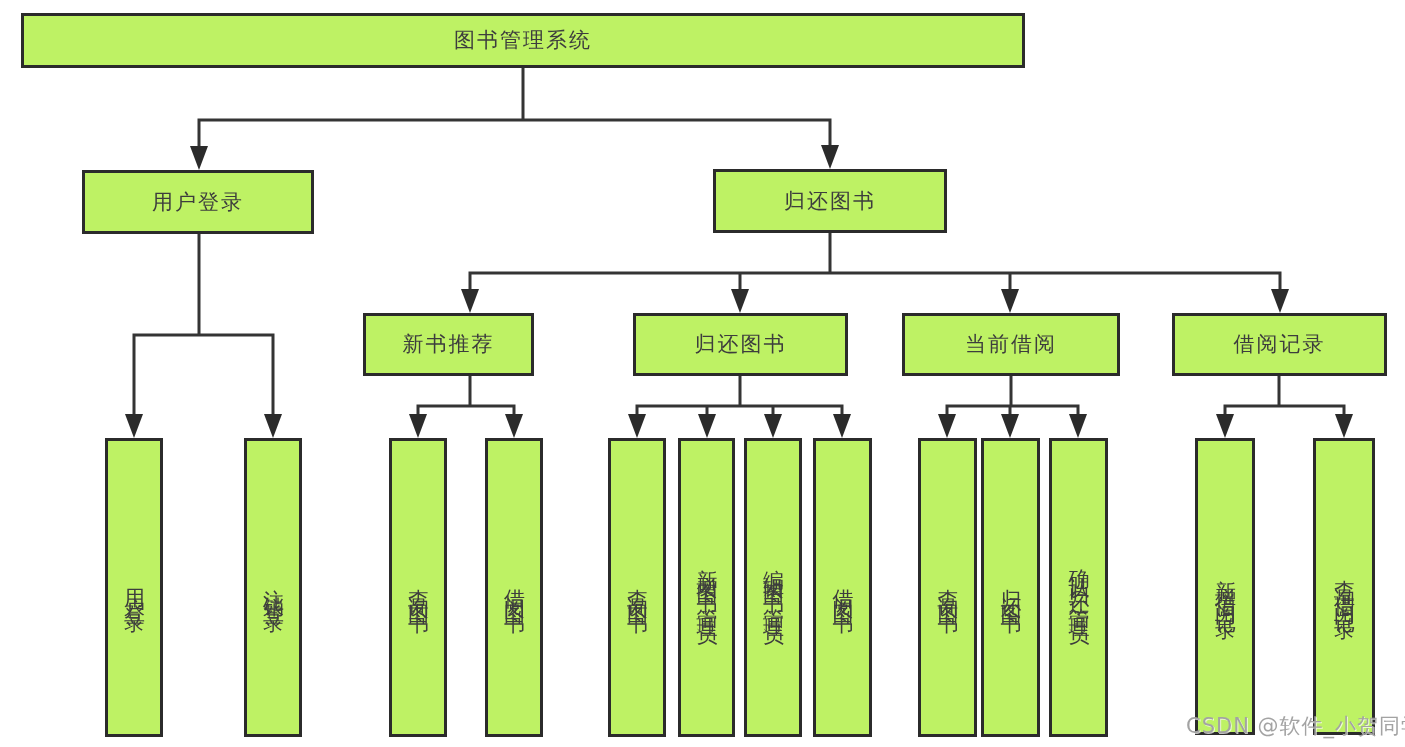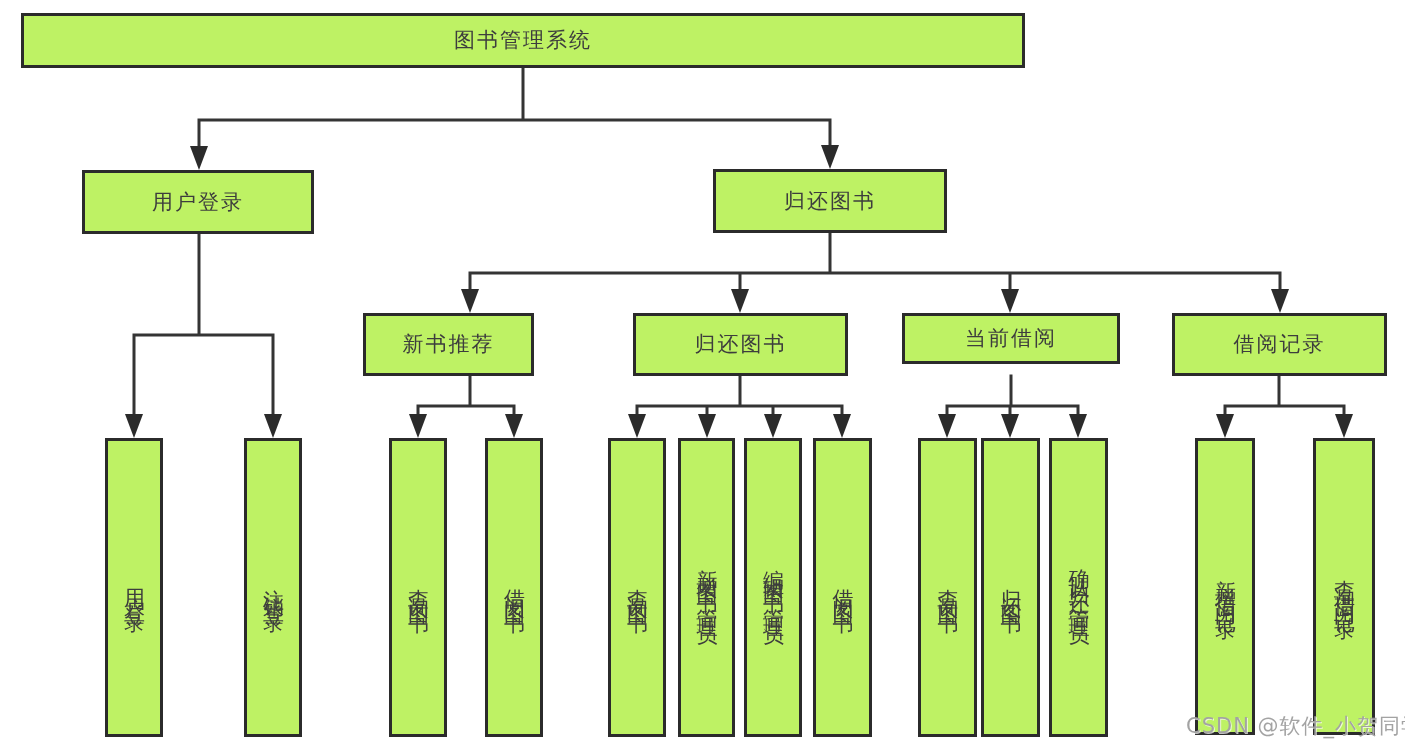--- a/index.html
+++ b/index.html
@@ -112,21 +112,21 @@
          M1335 414 H1353 L1344 438 Z"></path>
   </svg>
 
   <div class="node h" style="left:21px; top:13px; width:1004px; height:55px;">图书管理系统</div>
 
   <div class="node h" style="left:82px; top:170px; width:232px; height:64px;">用户登录</div>
   <div class="node h" style="left:713px; top:169px; width:234px; height:64px;">归还图书</div>
 
   <div class="node h" style="left:363px; top:313px; width:171px; height:63px;text-align:center;">新书推荐</div>
   <div class="node h" style="left:633px; top:313px; width:215px; height:63px;">归还图书</div>
-  <div class="node h" style="left:902px; top:313px; width:218px; height:51px;">当前借阅</div>
+  <div class="node h" style="left:902px; top:313px; width:218px; height:63px;">当前借阅</div>
   <div class="node h" style="left:1172px; top:313px; width:215px; height:63px;">借阅记录</div>
 
   <div class="node v" style="left:105px; top:438px; width:58px; height:299px;">用户登录</div>
   <div class="node v" style="left:244px; top:438px; width:58px; height:299px;">注销登录</div>
 
   <div class="node v" style="left:389px; top:438px; width:58px; height:299px;">查询图书</div>
   <div class="node v" style="left:485px; top:438px; width:58px; height:299px;">借阅图书</div>
 
   <div class="node v" style="left:608px; top:438px; width:58px; height:299px;">查询图书</div>
   <div class="node v" style="left:678px; top:438px; width:57px; height:299px;">新增图书（管理员）</div>

